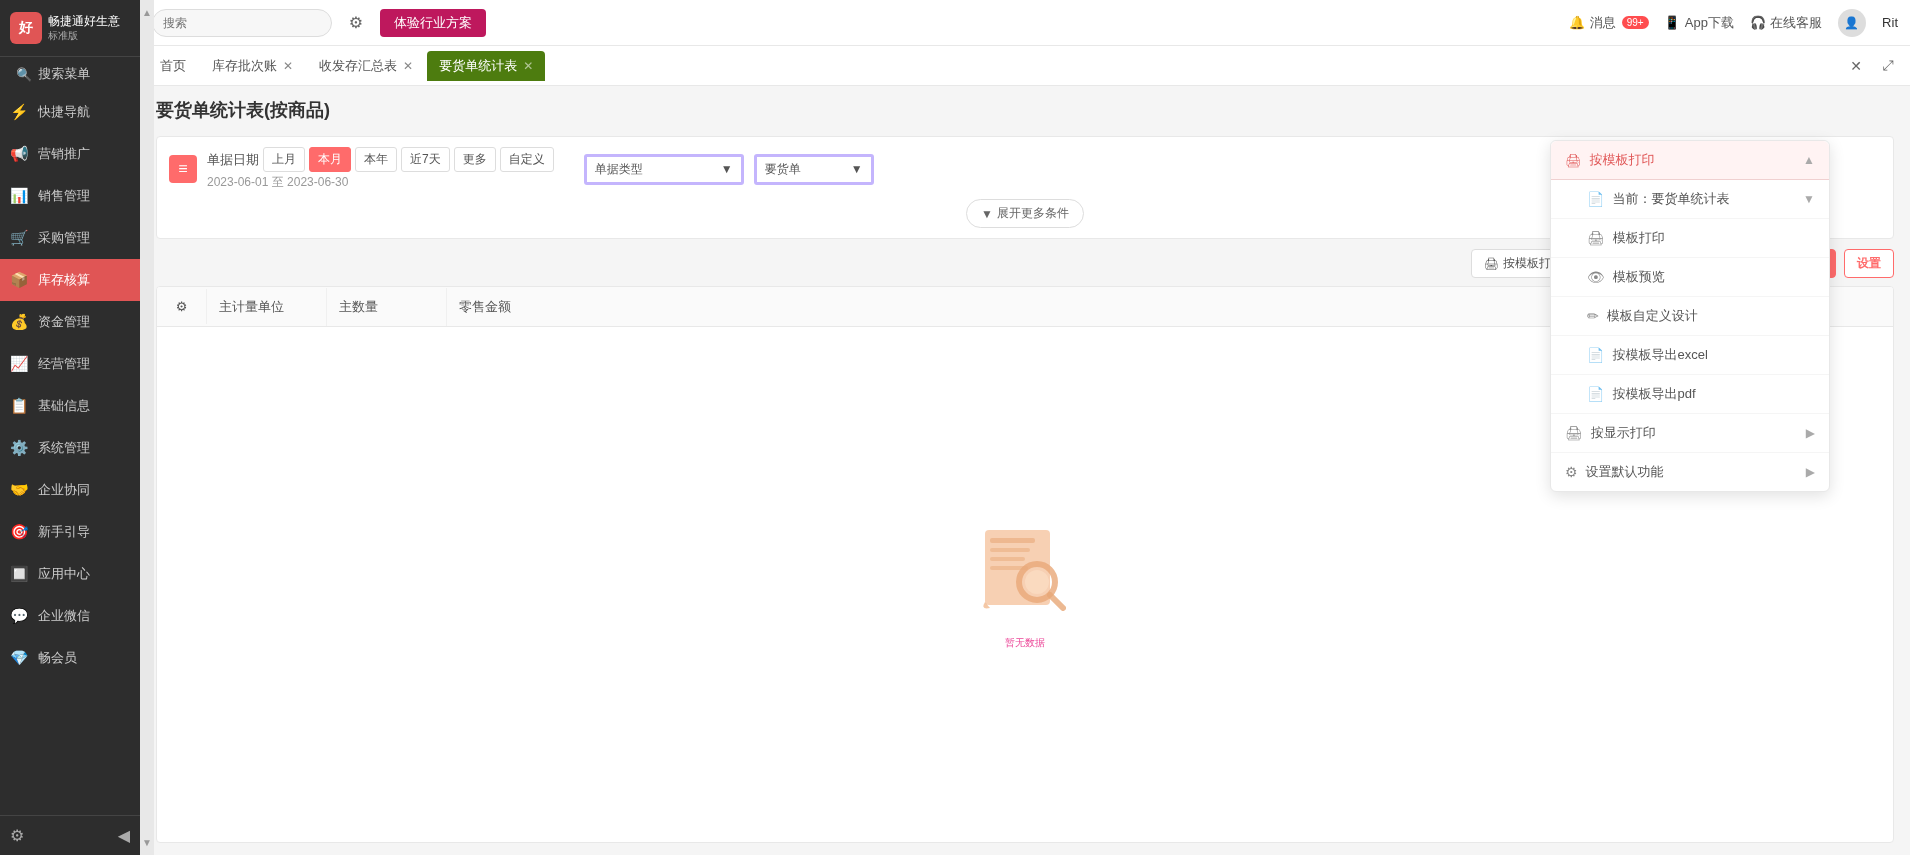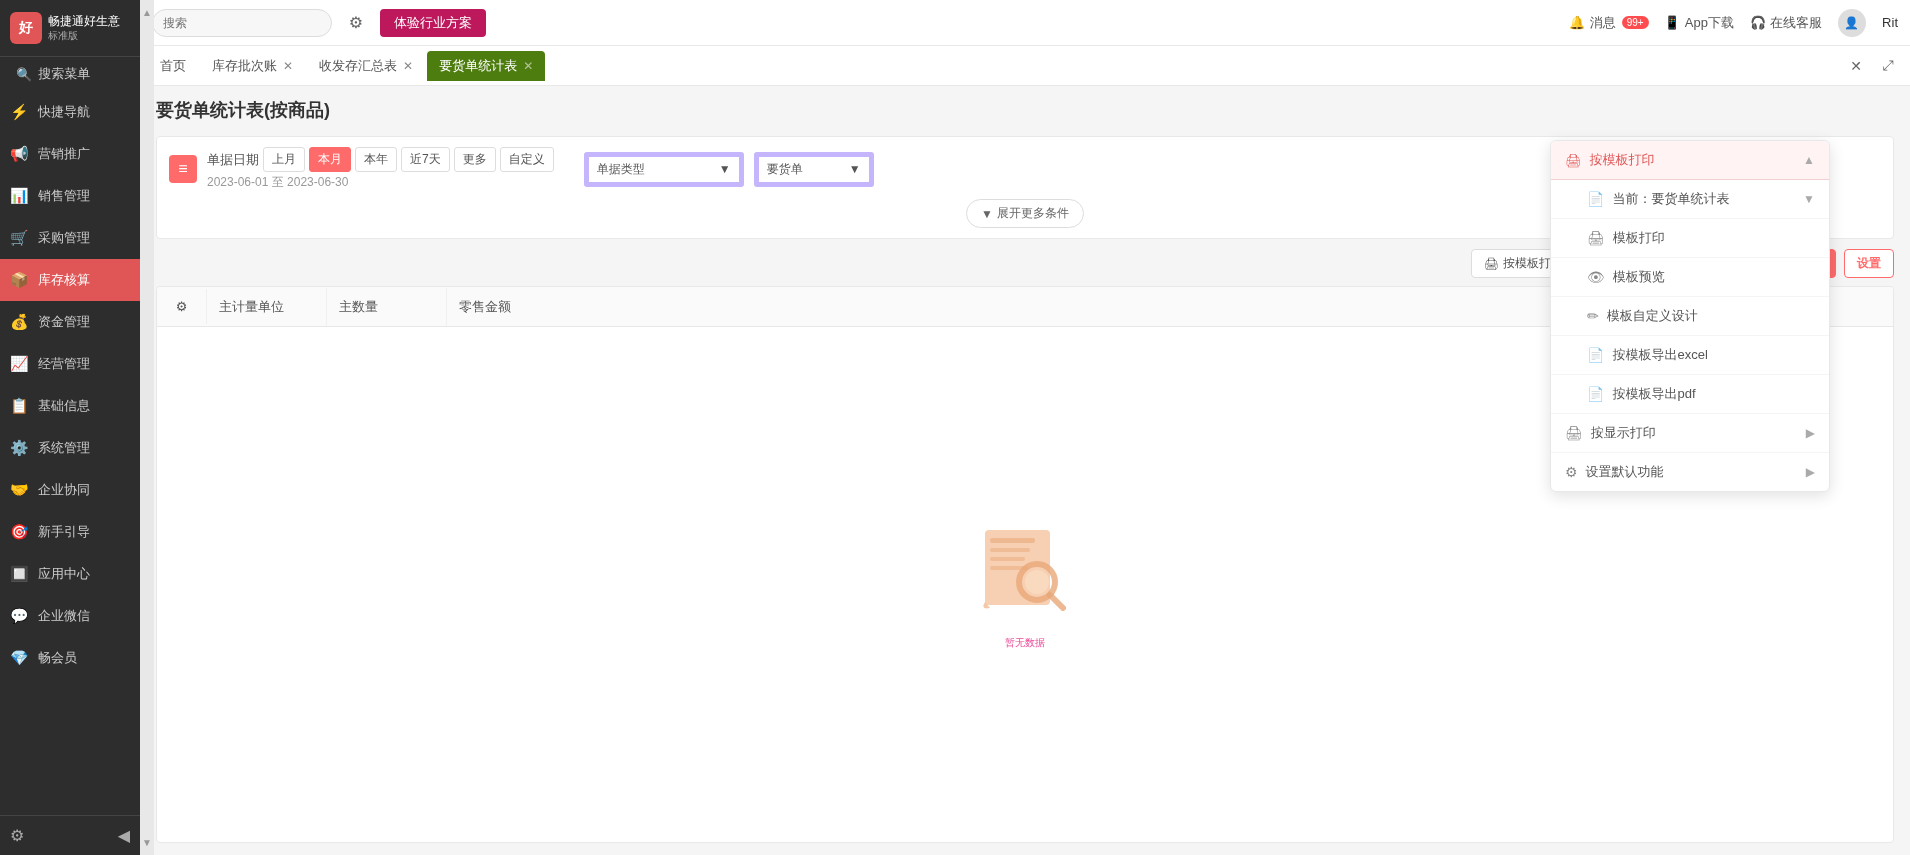--- a/index.html
+++ b/index.html
@@ -266,21 +266,21 @@
       border-color: #ff6b6b;
     }
     .date-range-text {
       font-size: 12px;
       color: #999;
       margin-top: 2px;
     }
     .filter-select {
       display: flex;
       align-items: center;
-      border: 5px solid #c4b5fd;
+      border: 3px solid #c4b5fd;
       border-radius: 3px;
       padding: 4px 8px;
       background: #fff;
       cursor: pointer;
       font-size: 12px;
       color: #555;
       min-width: 160px;
       justify-content: space-between;
     }
 

